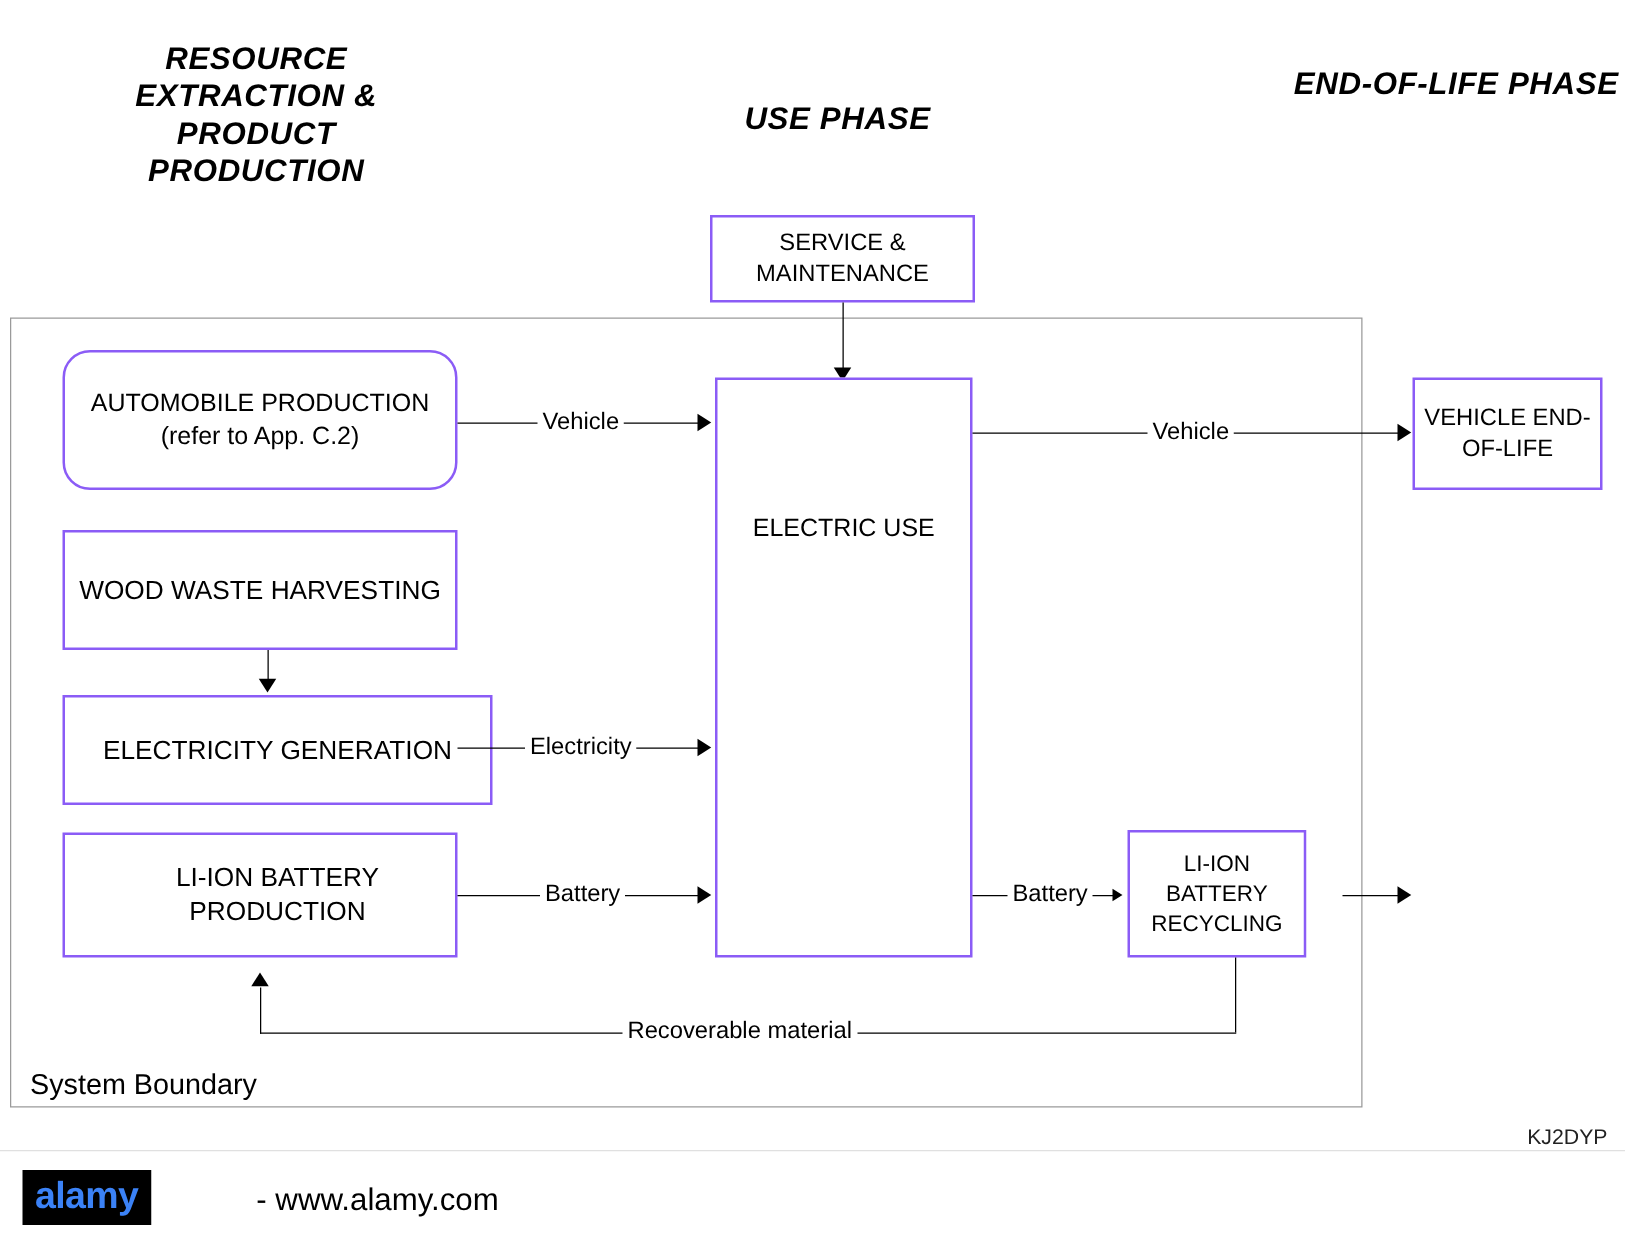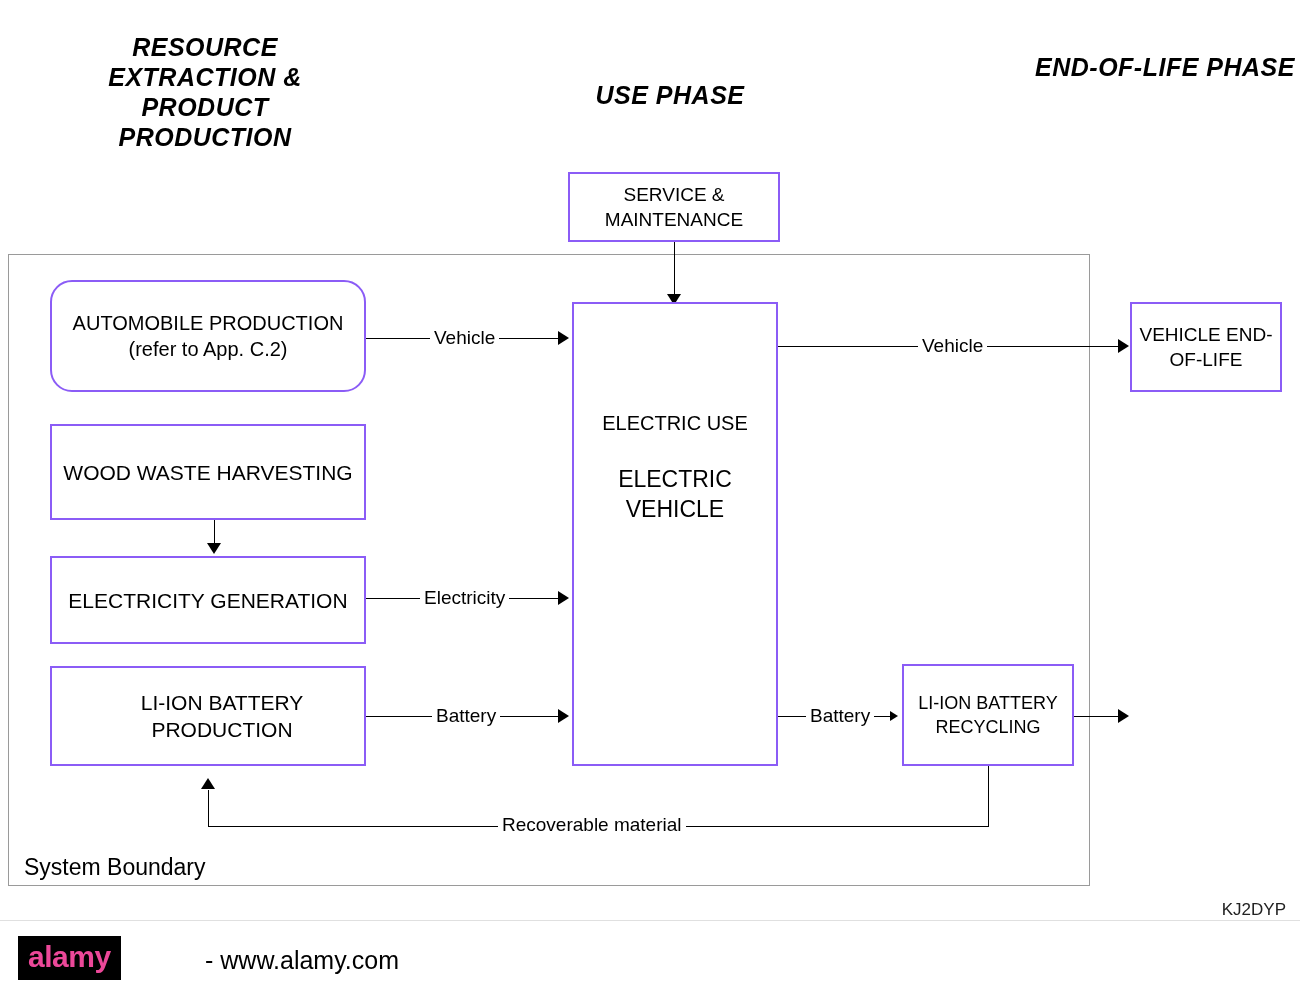--- a/index.html
+++ b/index.html
@@ -108,21 +108,21 @@
     width: 1300px;
     height: 74px;
     background: #ffffff;
     border-top: 1px solid #e0e0e0;
   }
   .stock-logo {
     position: absolute;
     left: 18px;
     top: 936px;
     background: #000000;
-    color: #ec4899;
+    color: #3b82f6;
     font-size: 30px;
     font-weight: bold;
     padding: 4px 10px 6px 10px;
     letter-spacing: -0.5px;
   }
   .stock-sub {
     position: absolute;
     left: 205px;
     top: 946px;
     font-size: 25px;
@@ -159,38 +159,37 @@
     <span>AUTOMOBILE PRODUCTION (refer to App. C.2)</span>
   </div>
 
   <div class="box f21" style="left:50px; top:424px; width:316px; height:96px;">
     <span>WOOD WASTE HARVESTING</span>
   </div>
 
   <div class="line-v" style="left:214px; top:520px; height:27px;"></div>
   <div class="arrow-d" style="left:207px; top:543px;"></div>
 
-  <div class="box f21" style="left:50px; top:556px; width:316px; height:88px;">
+  <div class="box f21" style="left:50px; top:556px; width:344px; height:88px;">
     <span>ELECTRICITY GENERATION</span>
   </div>
 
   <div class="box f21" style="left:50px; top:666px; width:316px; height:100px;padding-left:28px;">
     <span>LI-ION BATTERY PRODUCTION</span>
   </div>
 
   <div class="box" style="left:572px; top:302px; width:206px; height:464px; flex-direction:column; justify-content:flex-start;">
     <span class="f20" style="margin-top:106px;">ELECTRIC USE</span>
-    <span class="f21" style="margin-top:28px; font-size:23px; line-height:30px;">ELECTRIC VEHICLE</span>
   </div>
 
   <div class="box f19" style="left:1130px; top:302px; width:152px; height:90px;">
     <span>VEHICLE END-OF-LIFE</span>
   </div>
 
-  <div class="box f18" style="left:902px; top:664px; width:172px; height:102px;">
+  <div class="box f18" style="left:902px; top:664px; width:143px; height:102px;">
     <span>LI-ION BATTERY RECYCLING</span>
   </div>
 
 
   <div class="line-h" style="left:366px; top:338px; width:195px;"></div>
   <div class="arrow-r" style="left:558px; top:331px;"></div>
   <div class="edge-label" style="left:430px; top:327px;">Vehicle</div>
 
   <div class="line-h" style="left:778px; top:346px; width:342px;"></div>
   <div class="arrow-r" style="left:1118px; top:339px;"></div>

